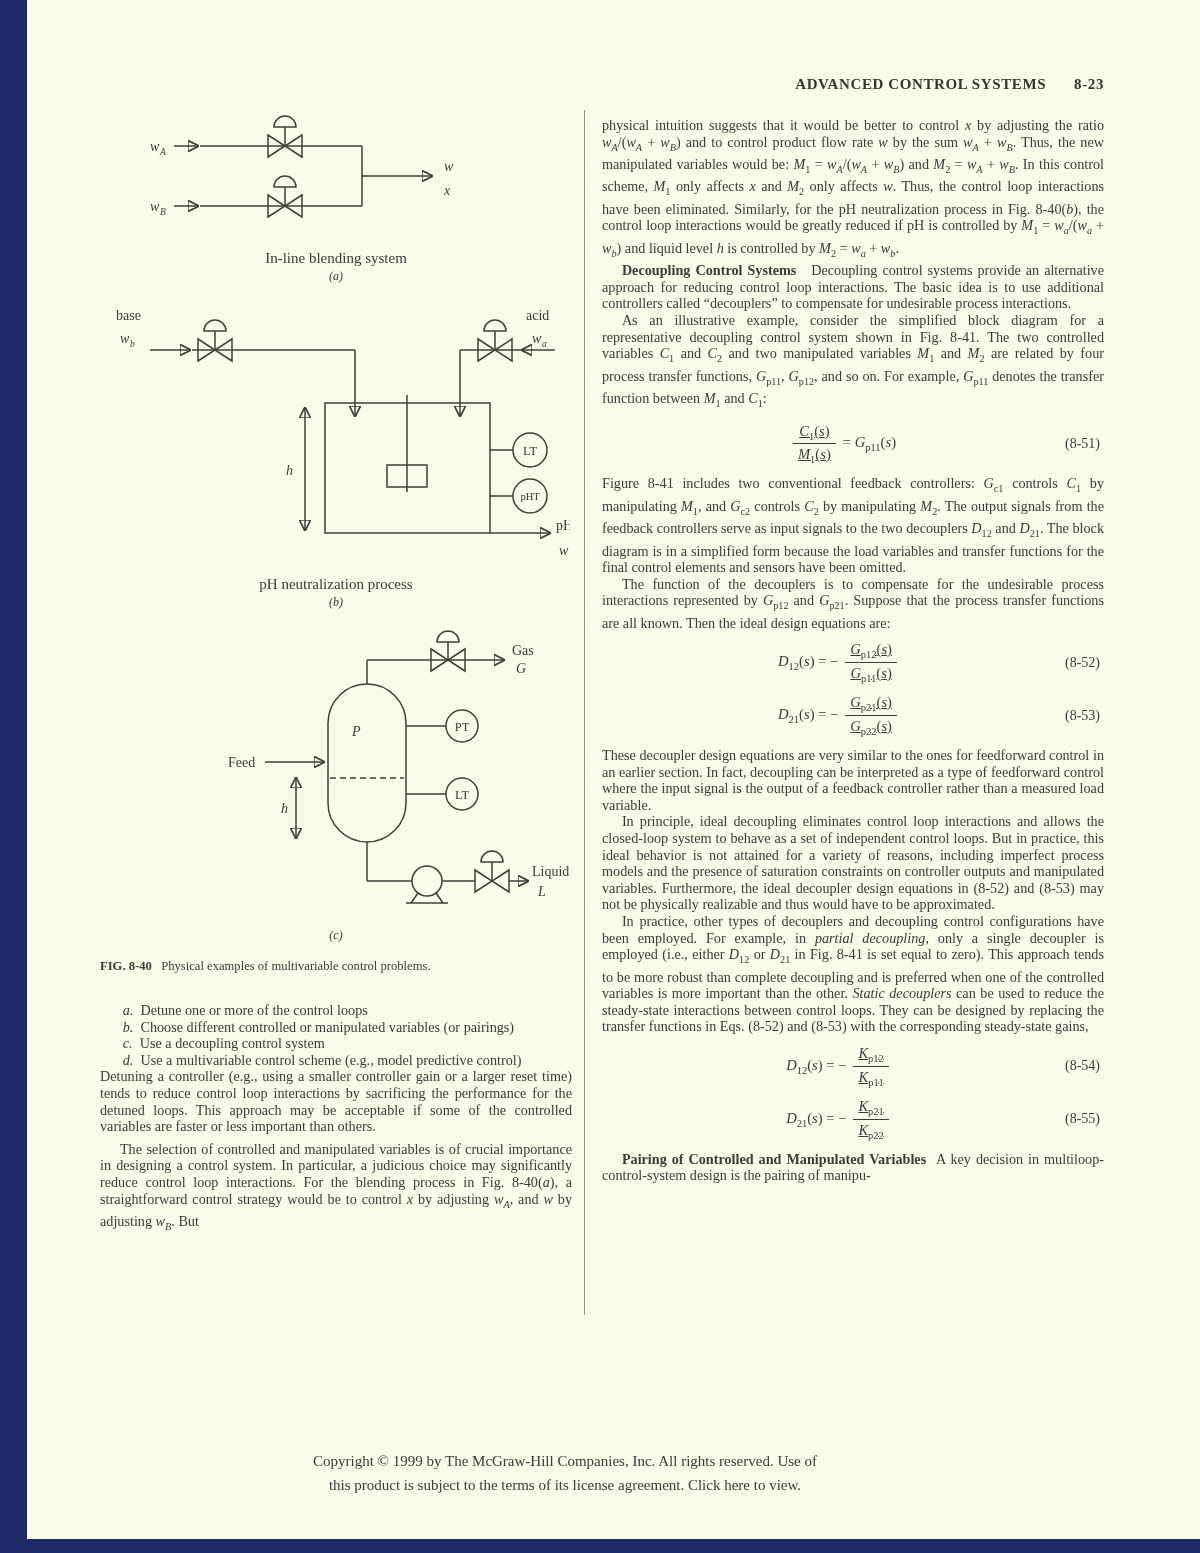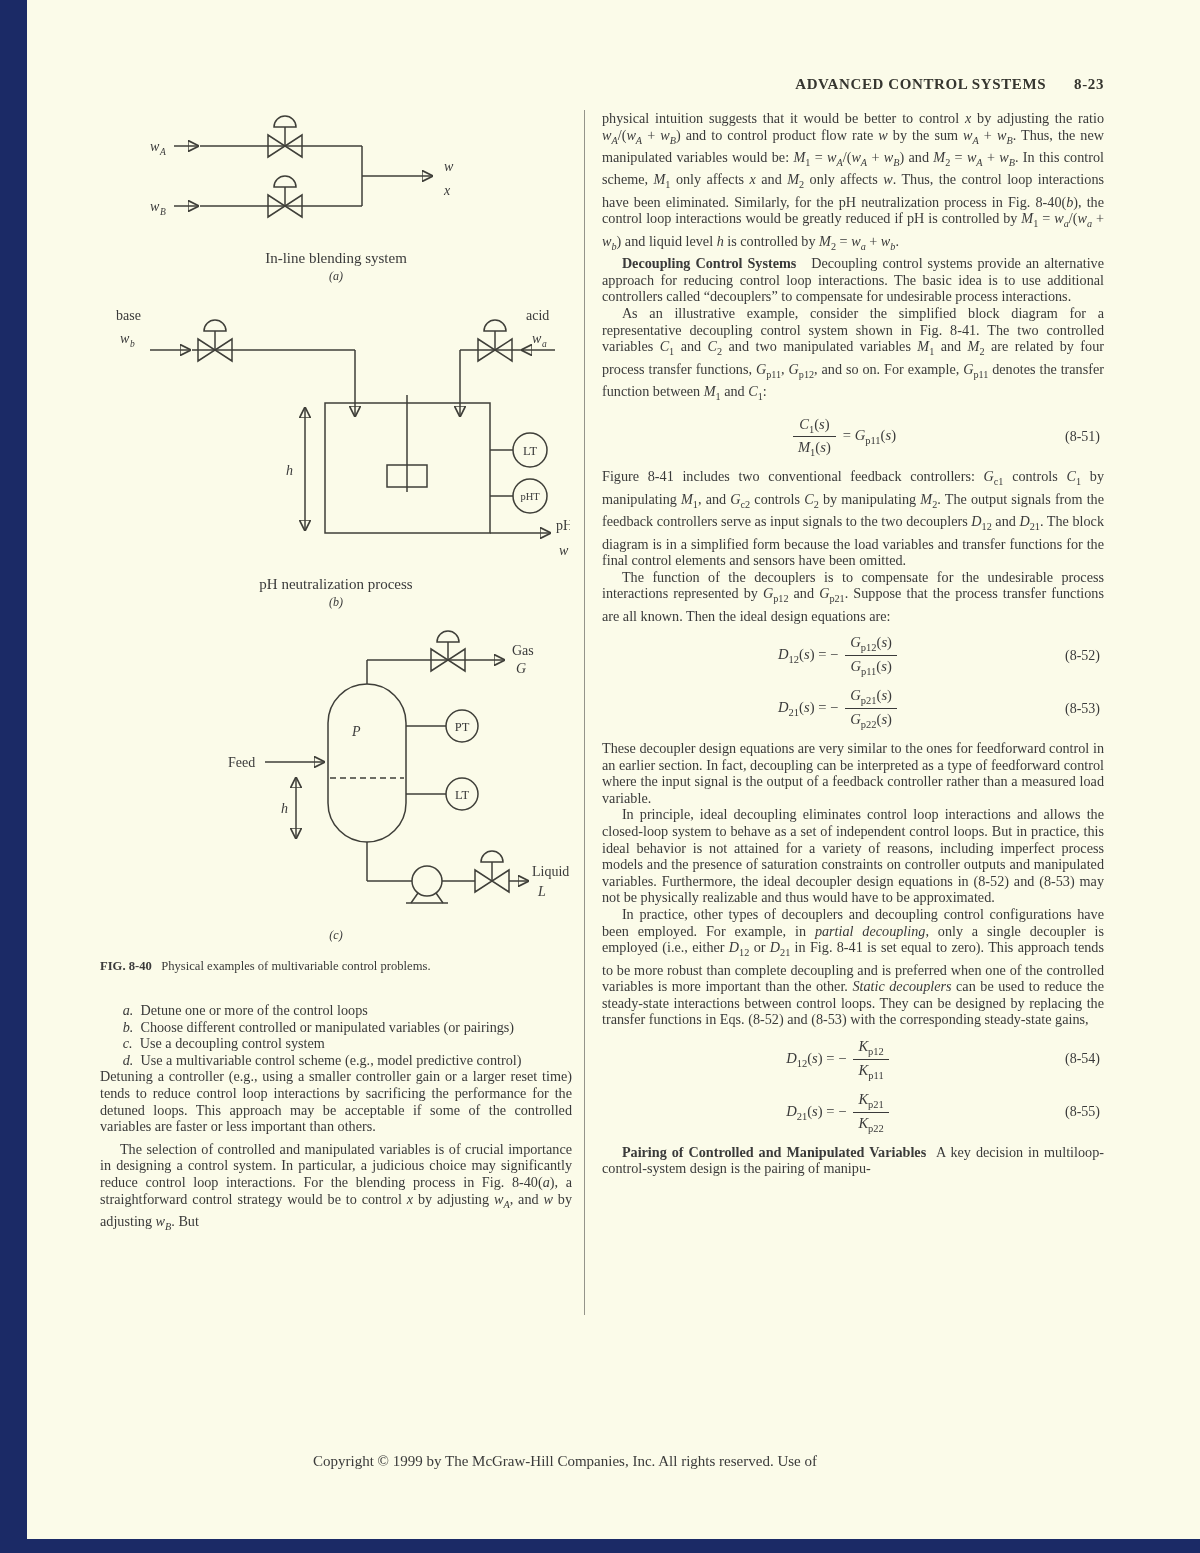--- a/index.html
+++ b/index.html
@@ -11,21 +11,21 @@
   .left-bar  { position:absolute; left:0; top:0; width:27px; height:1553px; background:#1b2a66; }
   .bottom-bar{ position:absolute; left:0; bottom:0; width:1200px; height:14px; background:#1b2a66; }
 
   .header { position:absolute; top:76px; left:100px; width:1004px; text-align:right;
             font-weight:bold; font-size:15px; letter-spacing:0.6px; color:#35352f; }
   .header .pagenum { margin-left:28px; }
 
   .content { position:absolute; top:110px; left:100px; width:1004px; display:flex; }
   .col-left  { width:472px; }
   .col-divider { width:1px; background:#94948a; height:1205px; margin-left:12px; }
-  .col-right { flex:1; padding-left:17px; }
+  .col-right { flex:1; padding-left:17px;margin-top:7px; }
 
   p.body { margin:0; font-size:14.2px; line-height:16.6px; text-align:justify; }
   p.indent { text-indent:1.4em; }
   .list-item { margin:0; font-size:14.2px; line-height:16.6px; text-align:justify; text-indent:1.6em; }
 
   svg { display:block; }
   svg .lbl  { font-family:"Liberation Serif", serif; font-size:14px; fill:#3a3a3a; }
   svg .it   { font-style:italic; }
   svg .sub  { font-size:9.5px; }
   svg .inst { font-size:12.5px; }
@@ -33,21 +33,21 @@
   svg path, svg line, svg rect, svg circle { stroke:#3f3f39; fill:none; stroke-width:1.5; }
 
   .fig-caption { text-align:center; font-size:15px; margin:8px 0 2px; }
   .fig-tag { text-align:center; font-size:12px; font-style:italic; margin:2px 0 16px; }
 
   .figref { font-size:12.6px; line-height:15px; margin:6px 0 16px; text-align:left; }
 
   .equation { position:relative; display:flex; justify-content:center; align-items:center;
               margin:10px 24px 10px 0; min-height:42px; }
   .eq-body  { display:flex; align-items:center; gap:7px; font-size:14.6px; }
-  .frac { display:inline-flex; flex-direction:column; text-align:center; }
+  .frac { display:inline-flex; flex-direction:column; text-align:center;text-decoration:underline; }
   .frac .num { padding:0 5px 2px; }
   .frac .den { border-top:1.3px solid #3a3a3a; padding:2px 5px 0; }
   .eq-label { position:absolute; right:-20px; top:50%; transform:translateY(-50%); font-size:14px; }
 
   .footer { position:absolute; top:1449px; left:100px; width:930px; text-align:center;
             font-size:15px; line-height:24px; color:#3a3a3a; }
 
   sub { font-size:0.72em; } .gap12 { height:12px; } .gap6 { height:6px; }
 </style>
 </head>
@@ -297,14 +297,15 @@
         </div>
         <span class="eq-label">(8-55)</span>
       </div>
 
       <p class="body indent"><b>Pairing of Controlled and Manipulated Variables</b>&nbsp;&nbsp;A key decision in multiloop-control-system design is the pairing of manipu-</p>
     </div>
   </div>
 
   <div class="footer">
     <div>Copyright © 1999 by The McGraw-Hill Companies, Inc.  All rights reserved. Use of</div>
+    <div>this product is subject to the terms of its license agreement. Click here to view.</div>
   </div>
 </div>
 
 </body></html>

